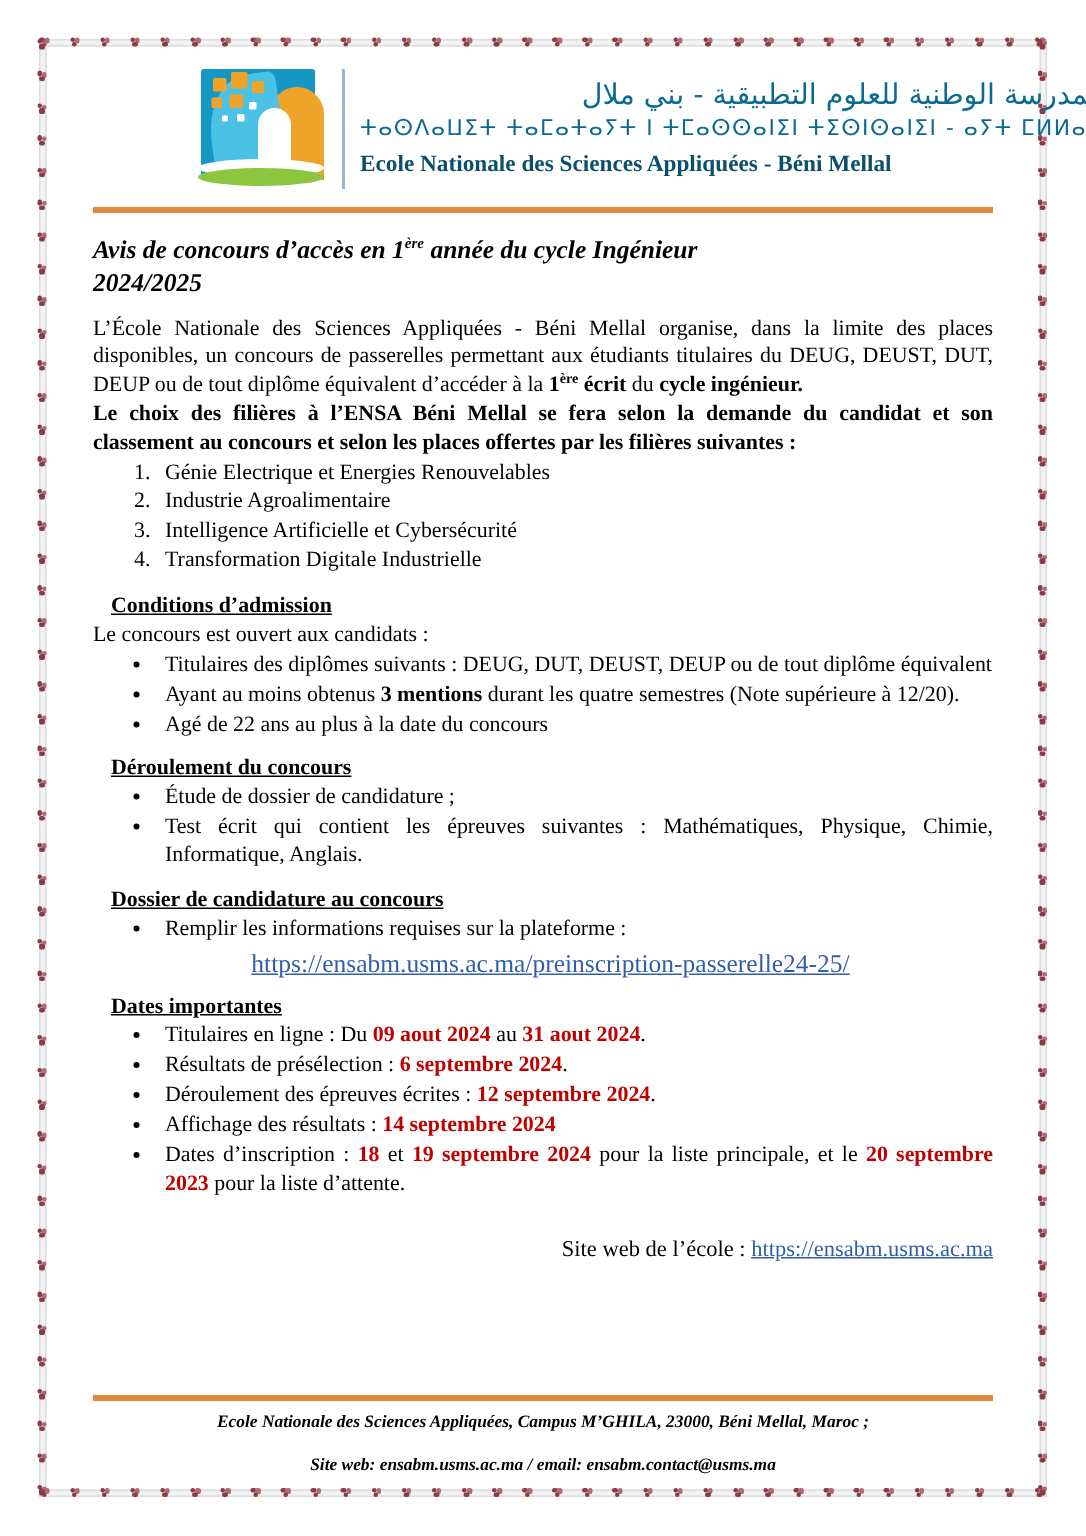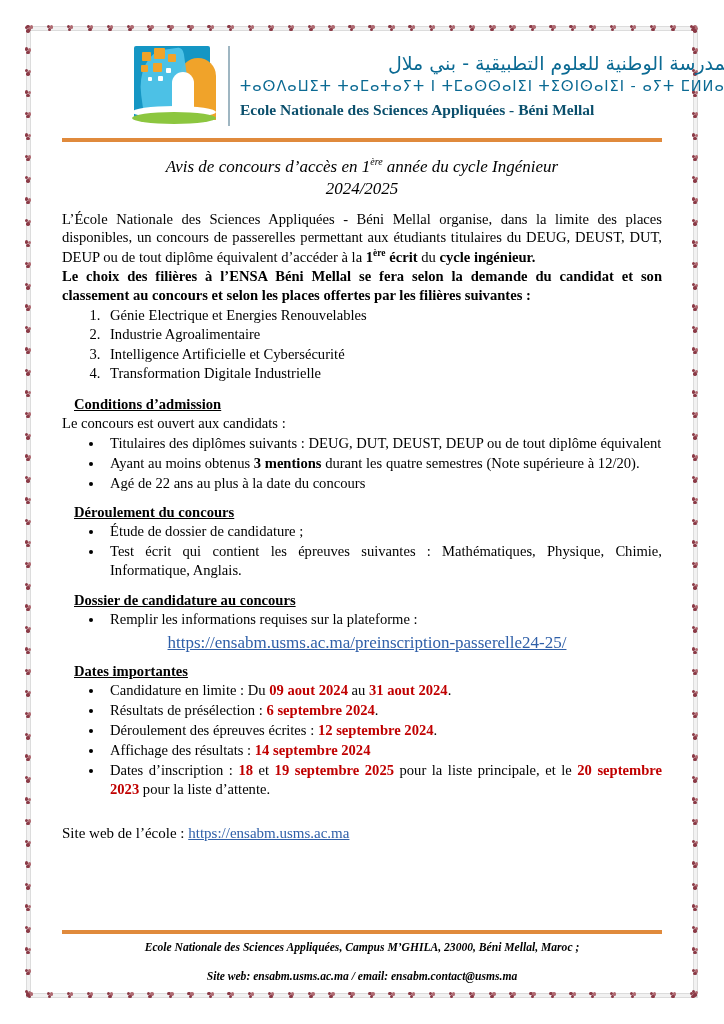--- a/index.html
+++ b/index.html
@@ -177,22 +177,22 @@
   .rule-orange {
     height: 4px;
     background: #e08a3c;
     margin: 4px 0 0 0;
     width: 600px;
   }
   .rule-orange.bottom { margin: 0 0 6px 0; }
 
   
   .title {
-    text-align: center;
-    font-weight: normal;
+    text-align: left;
+    font-weight: bold;
     font-style: italic;
     font-size: 17px;
     line-height: 1.28;
     margin: 14px 0 10px 0;
   }
   .title sup { font-size: 10px; vertical-align: super; }
 
   
   .para {
     font-size: 14.6px;
@@ -238,21 +238,21 @@
   }
   .url-line {
     text-align: center;
     font-size: 17px;
     margin: 4px 0 2px 0;
     padding-left: 10px;
   }
   .red { color: #c00000; font-weight: bold; }
 
   .siteweb {
-    text-align: left;
+    text-align: right;
     font-size: 15px;
     margin: 26px 0 0 0;
   }
 
   
   .footer {
     position: absolute;
     left: 62px;
     top: 930px;
     width: 600px;
@@ -1151,25 +1151,25 @@
     <div class="sec-head">Dossier de candidature au concours</div>
     <ul class="bul">
       <li>Remplir les informations requises sur la plateforme :</li>
     </ul>
     <div class="url-line">
       <a class="link" href="#">https://ensabm.usms.ac.ma/preinscription-passerelle24-25/</a>
     </div>
 
     <div class="sec-head tight">Dates importantes</div>
     <ul class="bul">
-      <li><span>Candidature en limite : Du </span><span class="red">09 aout 2024</span><span> au </span><span class="red">31 aout 2024</span><span>.</span></li>
+      <li><span>Titulaires en ligne : Du </span><span class="red">09 aout 2024</span><span> au </span><span class="red">31 aout 2024</span><span>.</span></li>
       <li><span>Résultats de présélection : </span><span class="red">6 septembre 2024</span><span>.</span></li>
       <li><span>Déroulement des épreuves écrites : </span><span class="red">12 septembre 2024</span><span>.</span></li>
       <li><span>Affichage des résultats : </span><span class="red">14 septembre 2024</span></li>
-      <li><span>Dates d’inscription : </span><span class="red">18</span><span> et </span><span class="red">19 septembre 2025</span><span> pour la liste principale, et le </span><span class="red">20 septembre 2023</span><span> pour la liste d’attente.</span></li>
+      <li><span>Dates d’inscription : </span><span class="red">18</span><span> et </span><span class="red">19 septembre 2024</span><span> pour la liste principale, et le </span><span class="red">20 septembre 2023</span><span> pour la liste d’attente.</span></li>
     </ul>
 
     <div class="siteweb">
       <span>Site web de l’école : </span><a class="link" href="#">https://ensabm.usms.ac.ma</a>
     </div>
 
   </div>
 
   <div class="footer">
     <div class="rule-orange bottom"></div>

